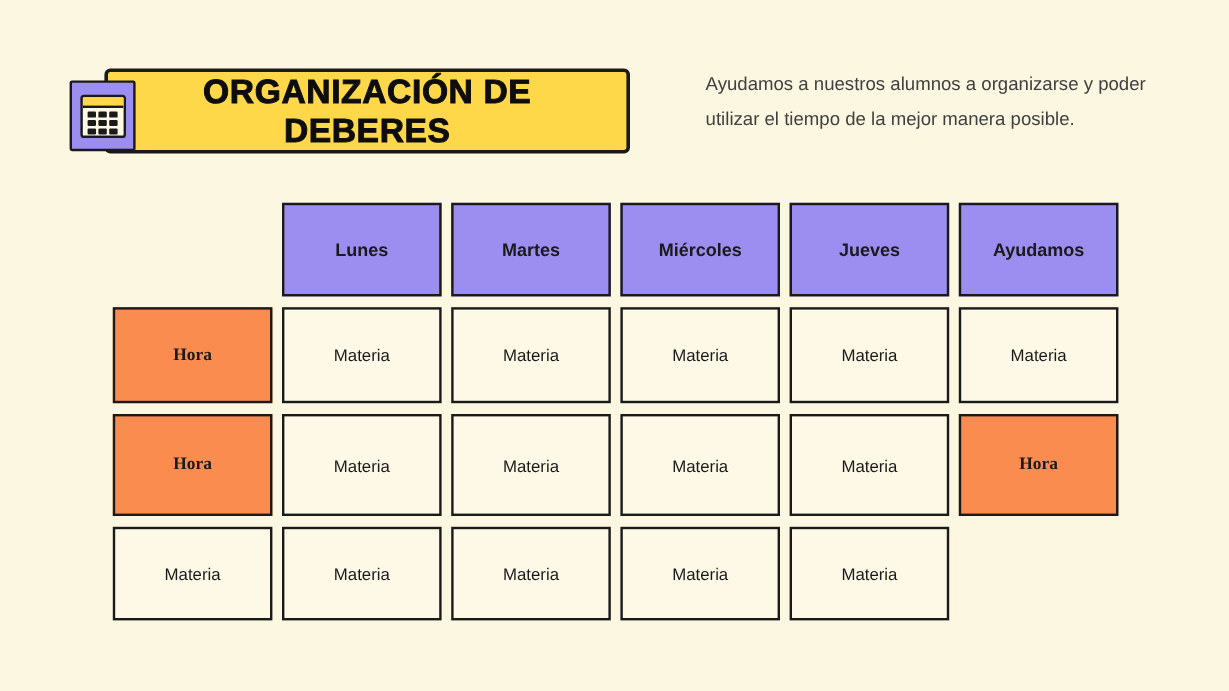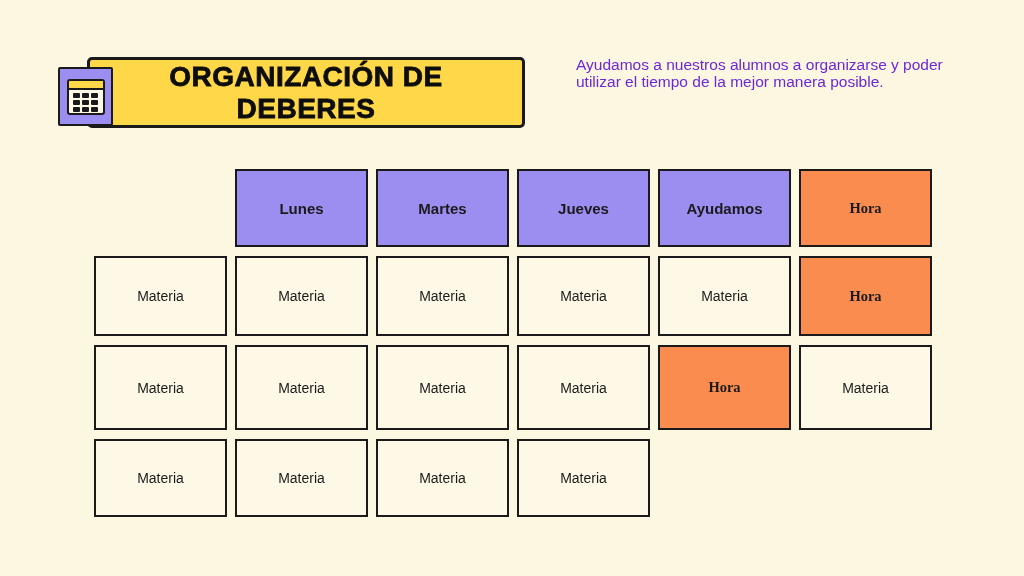--- a/index.html
+++ b/index.html
@@ -83,27 +83,27 @@
     margin-top: 3px;
   }
   .cal-dot {
     background: #1a1a1a;
     border-radius: 1px;
   }
 
   
   .desc {
     position: absolute;
-    left: 576px;
+    left: 588px;
     top: 56px;
     width: 400px;
     margin: 0;
     font-size: 15.5px;
-    line-height: 17px;
-    color: #6d28d9;
+    line-height: 29px;
+    color: #404040;
   }
 
   
   .grid {
     position: absolute;
     left: 94px;
     top: 169px;
     display: grid;
     grid-template-columns: repeat(6, 133px);
     grid-template-rows: 78px 80px 85px 78px;
@@ -168,20 +168,21 @@
     </div>
   </div>
 
   <p class="desc">Ayudamos a nuestros alumnos a organizarse y poder utilizar el tiempo de la mejor manera posible.</p>
 
   <div class="grid">
 
     <div class="spacer"></div>
     <div class="cell day">Lunes</div>
     <div class="cell day">Martes</div>
+    <div class="cell day">Miércoles</div>
     <div class="cell day">Jueves</div>
     <div class="cell day">Ayudamos</div>
 
     <div class="cell hora">Hora</div>
     <div class="cell">Materia</div>
     <div class="cell">Materia</div>
     <div class="cell">Materia</div>
     <div class="cell">Materia</div>
     <div class="cell">Materia</div>
 

